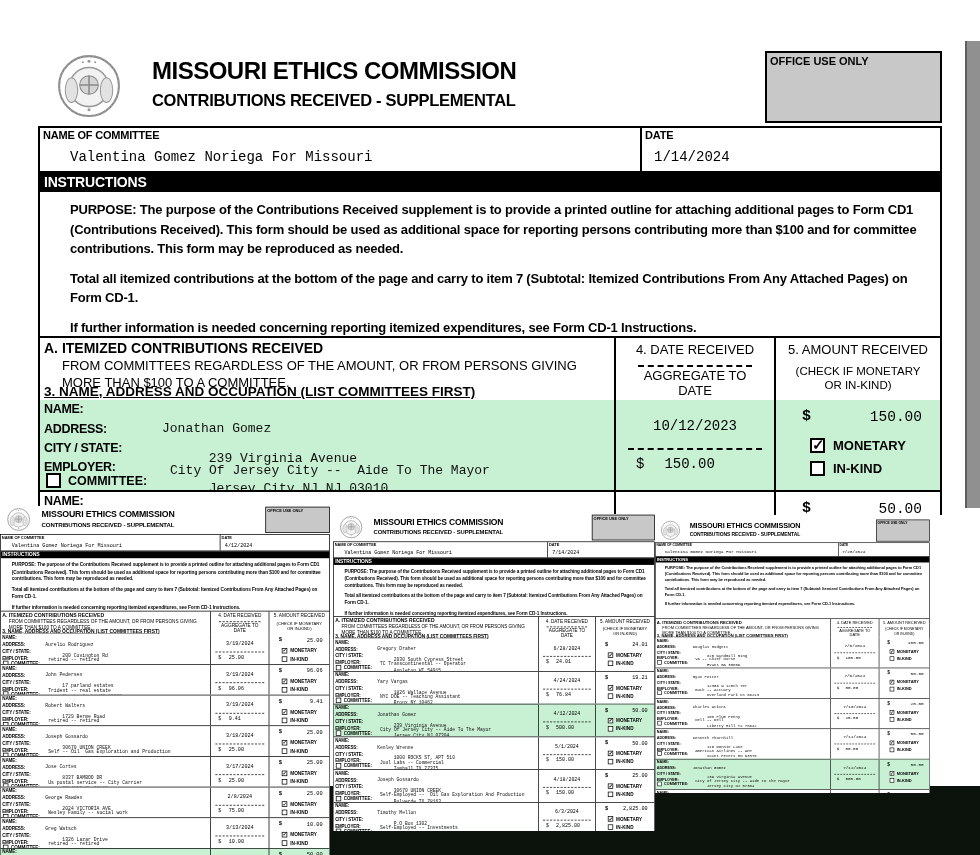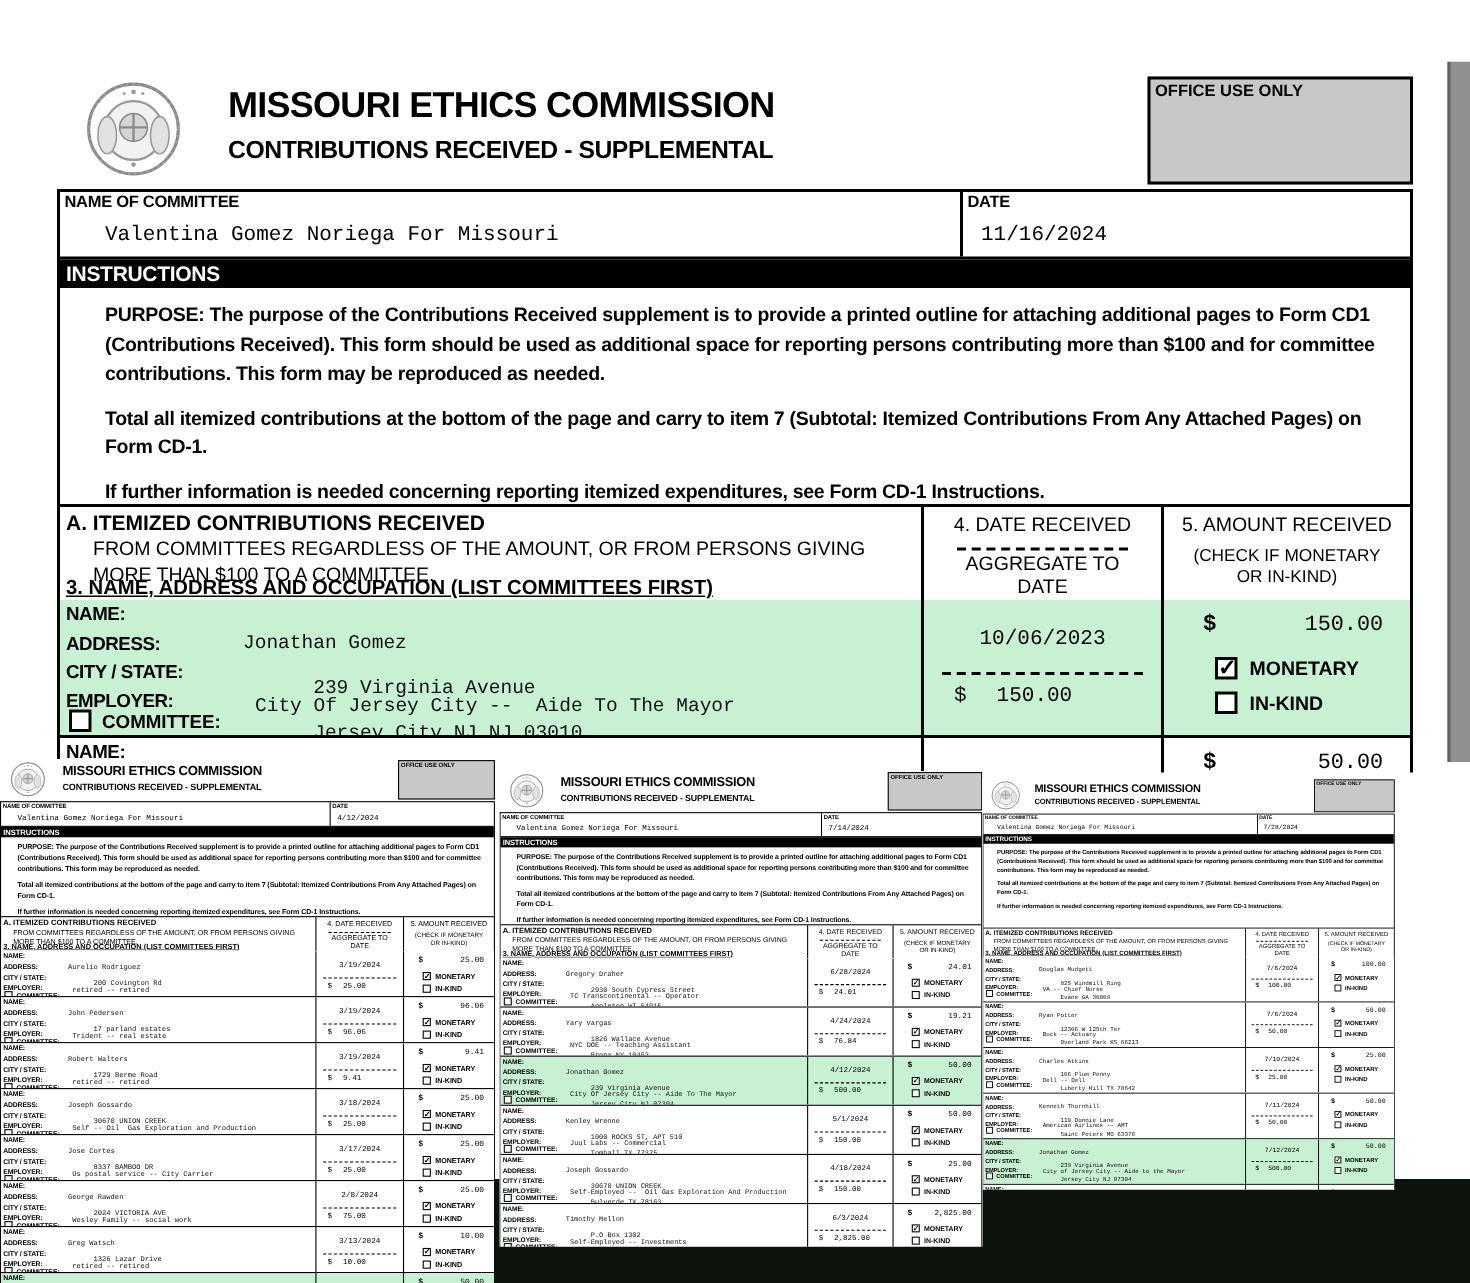--- a/index.html
+++ b/index.html
@@ -107,21 +107,21 @@
       <div class="title1">MISSOURI ETHICS COMMISSION</div>
       <div class="title2">CONTRIBUTIONS RECEIVED - SUPPLEMENTAL</div>
       <div class="office">OFFICE USE ONLY</div>
     </div>
     <div class="bordered">
       <div class="crow">
         <span class="cc-label">NAME OF COMMITTEE</span>
         <span class="cc-value">Valentina Gomez Noriega For Missouri</span>
         <div class="cc2">
           <span class="cc-label">DATE</span>
-          <span class="cc-value">11/16/2024</span>
+          <span class="cc-value">1/14/2024</span>
         </div>
       </div>
       <div class="ibar">INSTRUCTIONS</div>
       <div class="instr-body">
         <p>PURPOSE:  The purpose of the Contributions Received supplement is to provide a printed outline for attaching additional pages to Form CD1 (Contributions Received).  This form should be used as additional space for reporting persons contributing more than $100 and for committee contributions.  This form may be reproduced as needed.</p>
         <p>Total all itemized contributions at the bottom of the page and carry to item 7 (Subtotal:  Itemized Contributions From Any Attached Pages) on Form CD-1.</p>
         <p>If further information is needed concerning reporting itemized expenditures, see Form CD-1 Instructions.</p>
       </div>
       <div class="shead">
         <span class="sh1">A.  ITEMIZED CONTRIBUTIONS RECEIVED</span>
@@ -145,21 +145,21 @@
     <span class="lb lb-emp">EMPLOYER:</span>
     <span class="cmt-line">
       <span class="cb"></span>
       <span>COMMITTEE:</span>
     </span>
     <div class="typed"><span>Jonathan Gomez</span><br>
       <span>239 Virginia Avenue</span><br>
       <span>Jersey City NJ NJ 03010</span></div>
     <div class="t-emp">City Of Jersey City --  Aide To The Mayor</div>
     <div class="c-date">
-      <div class="d-date">10/06/2023</div>
+      <div class="d-date">10/12/2023</div>
       <div class="d-dash"></div>
       <div class="d-agg"><span>$</span><span class="val">150.00</span></div>
     </div>
     <div class="c-amt">
       <span class="a-dollar">$</span>
       <span class="a-val">150.00</span>
       <span class="mon-line">
         <span class="cb checked"></span>
         <span>MONETARY</span>
       </span>

